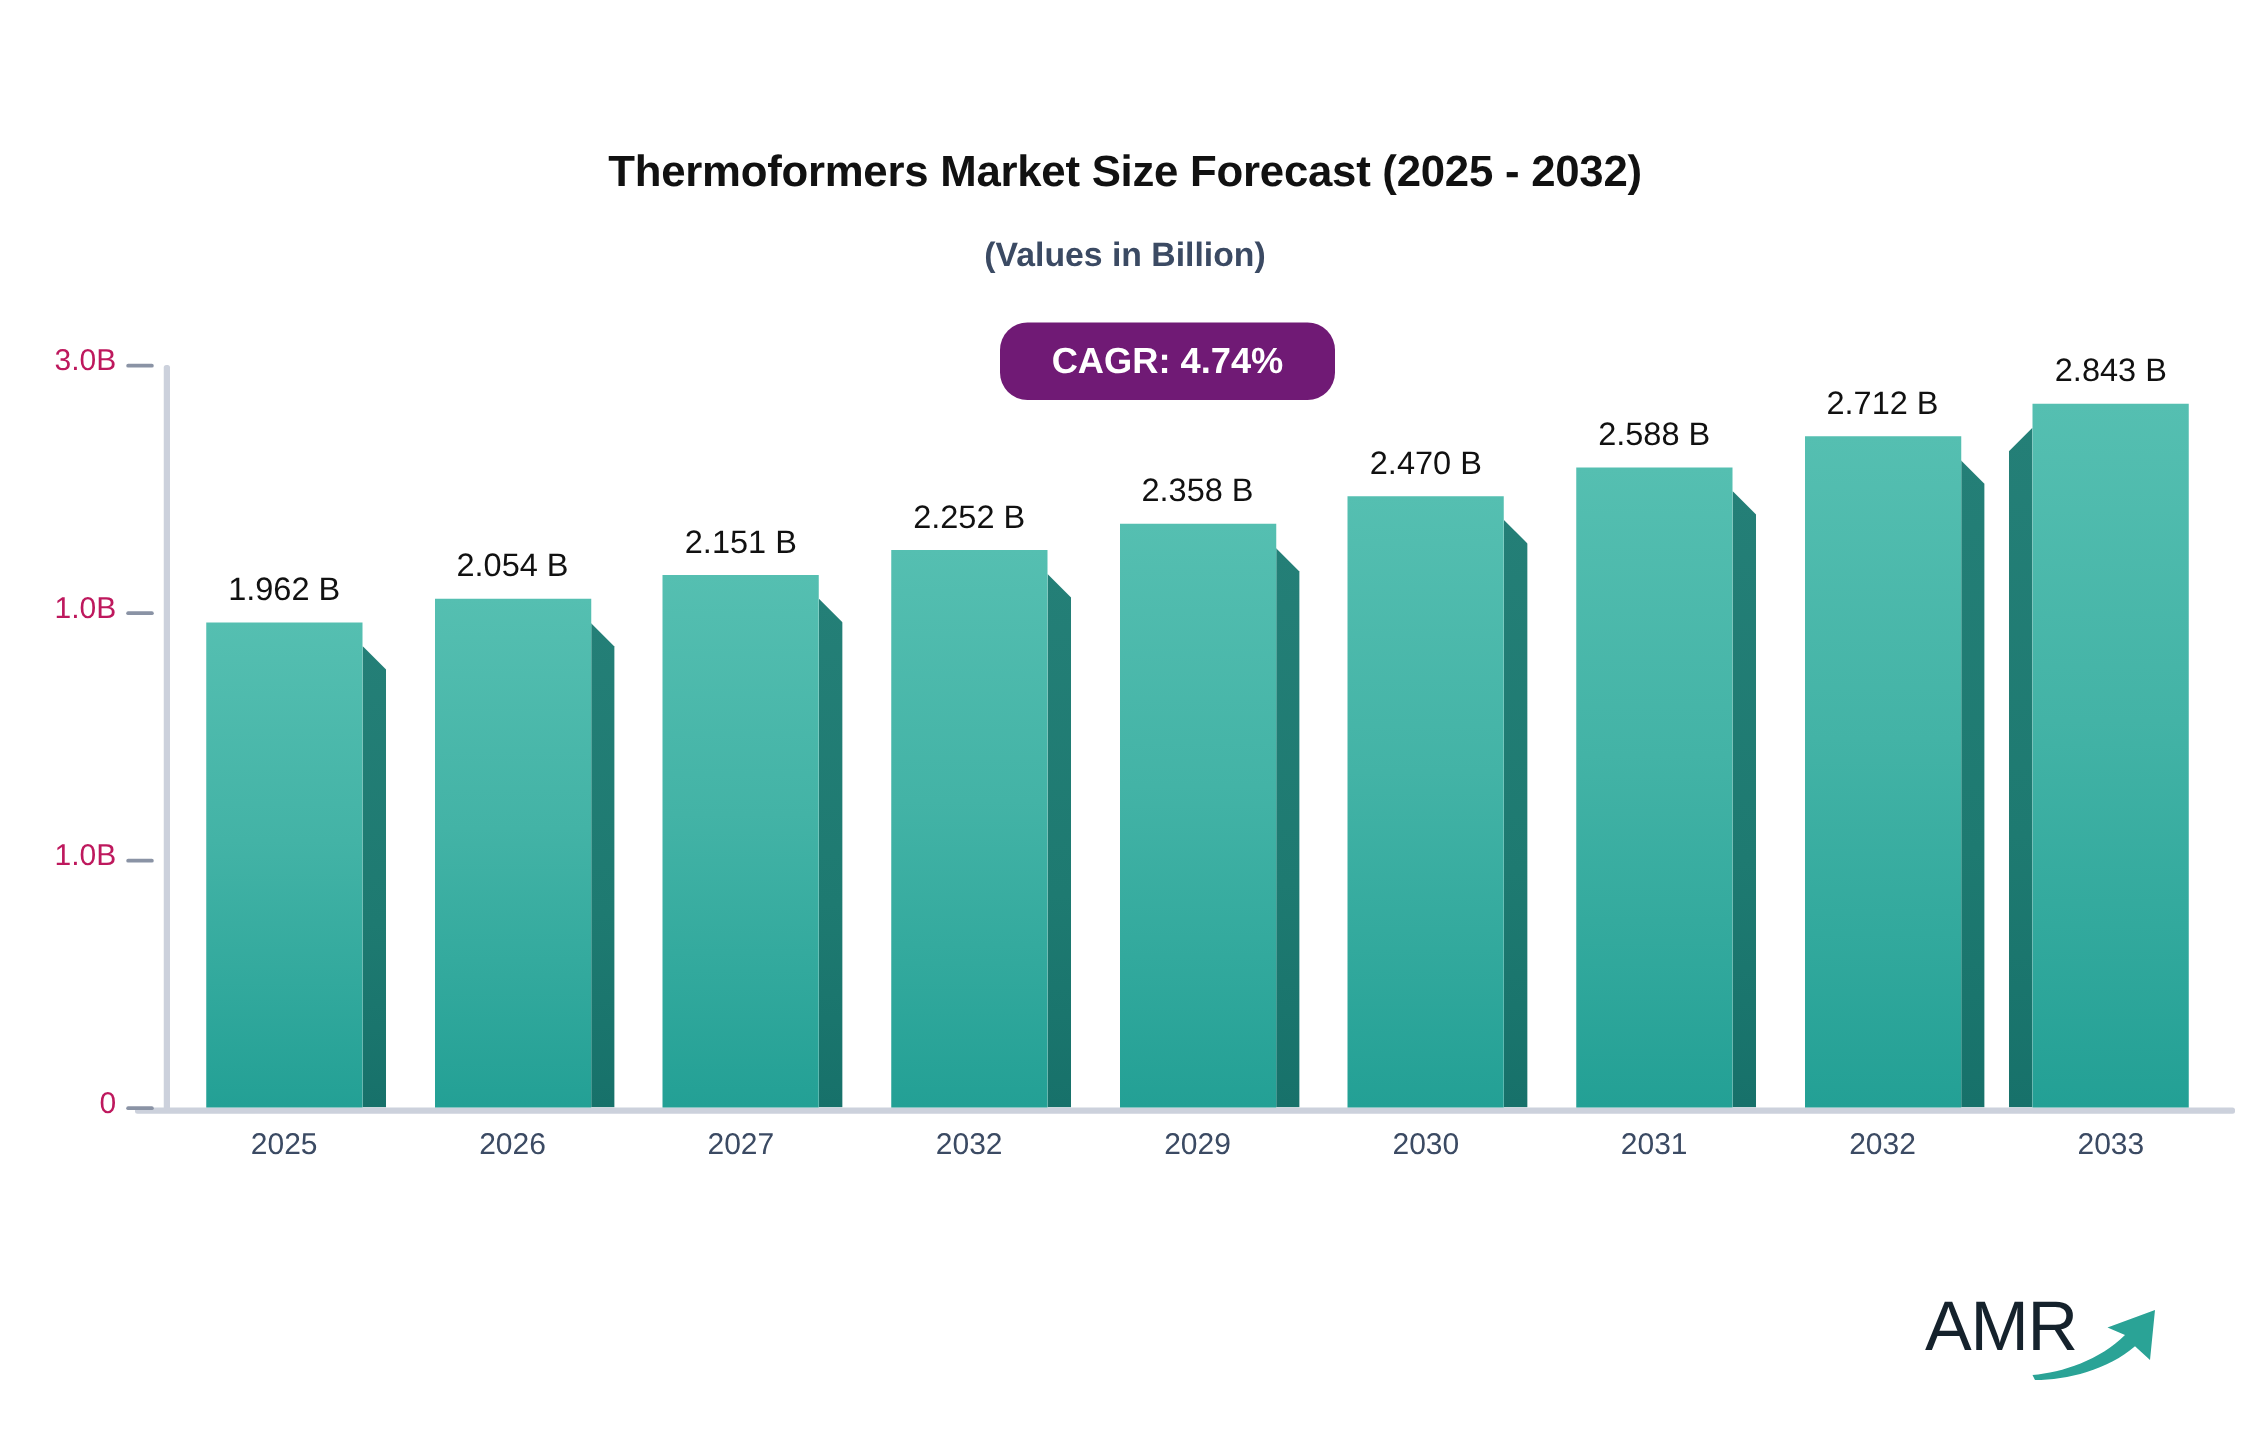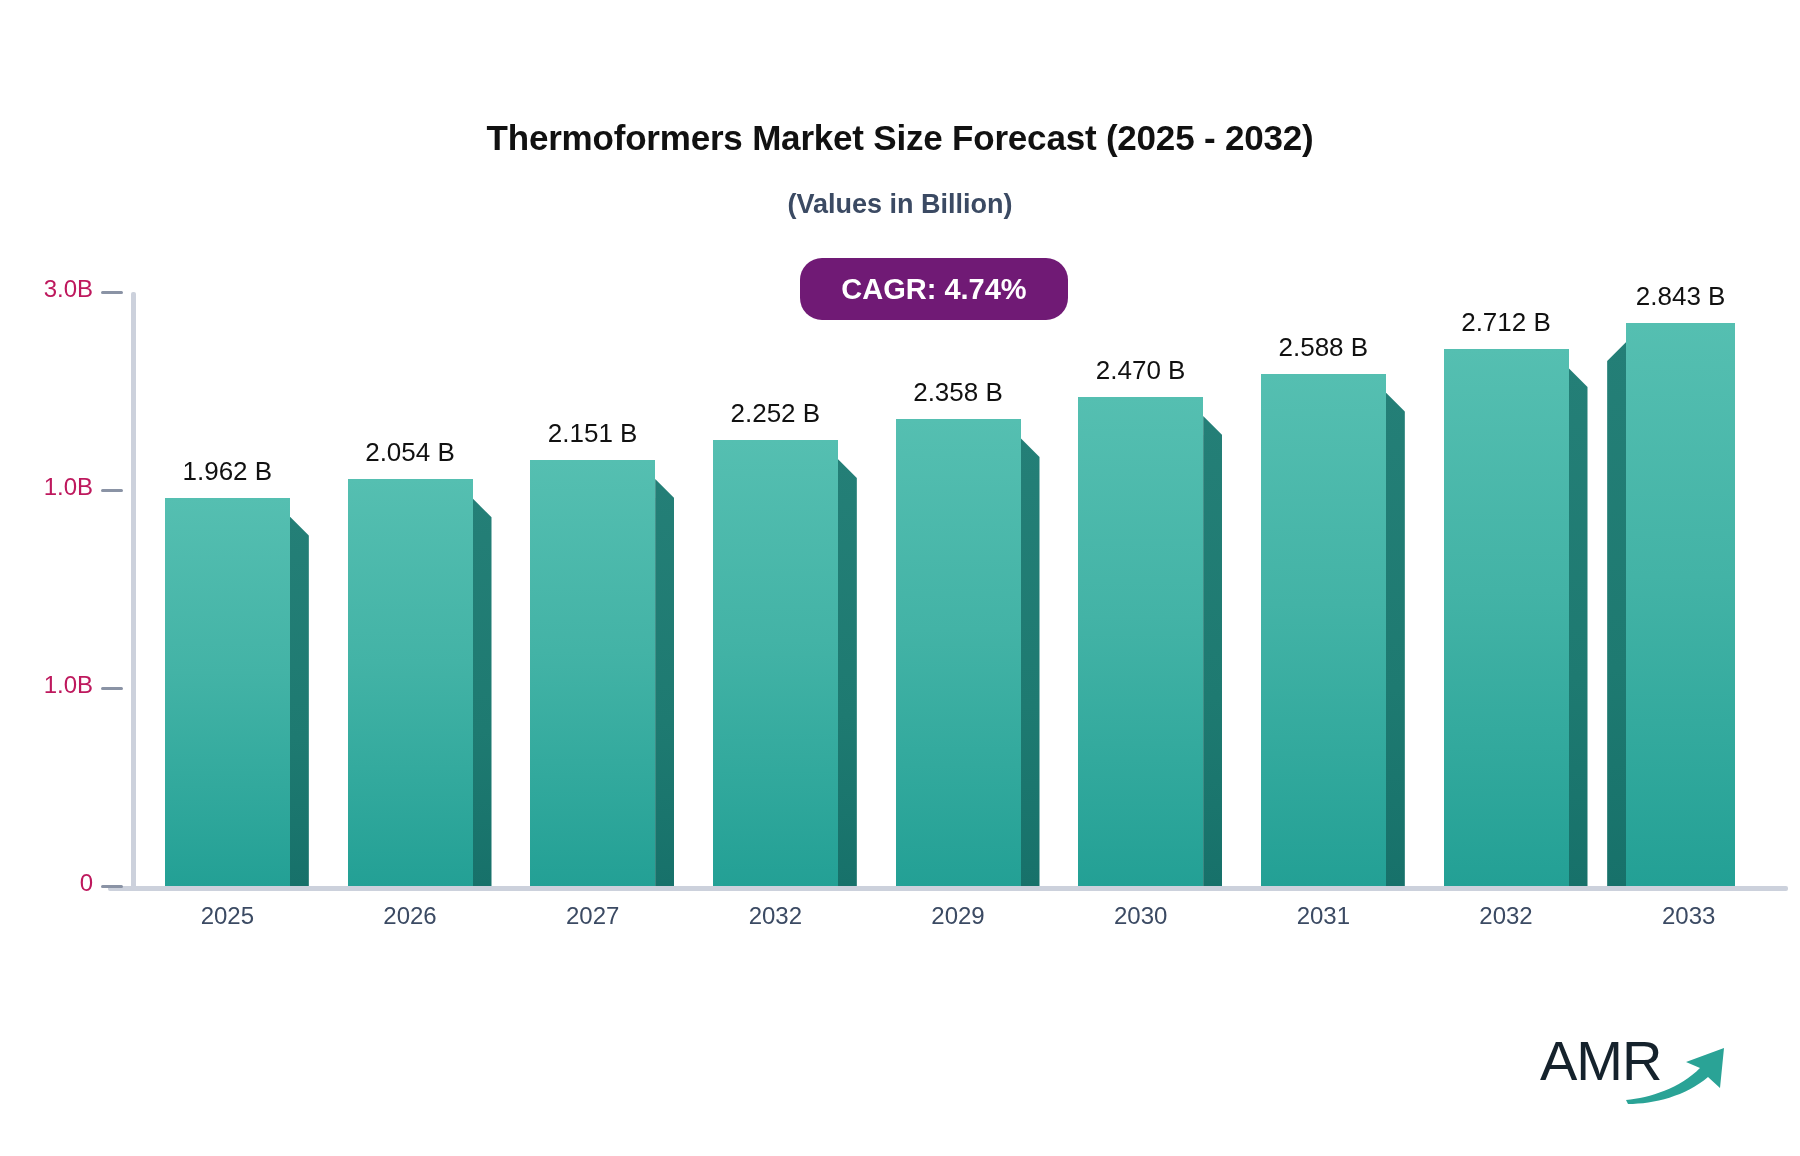--- a/index.html
+++ b/index.html
@@ -251,21 +251,21 @@
         <div class="bar-group" style="left: 1260.83px; width: 125px; top: 373.576px; height: 512.424px; bottom: auto;">
           <div class="bar-side right" style="height: 493.424px; width: 19px; clip-path: polygon(0px 0px, 100% 3.85064%, 100% 100%, 0px 100%);"></div>
           <div class="bar-face" style="height: 512.424px;"></div>
           <div class="bar-value" style="top: -42px;">2.588 B</div>
         </div>
         <div class="bar-group" style="left: 1443.5px; width: 125px; top: 349.024px; height: 536.976px; bottom: auto;">
           <div class="bar-side right" style="height: 517.976px; width: 19px; clip-path: polygon(0px 0px, 100% 3.66812%, 100% 100%, 0px 100%);"></div>
           <div class="bar-face" style="height: 536.976px;"></div>
           <div class="bar-value" style="top: -42px;">2.712 B</div>
         </div>
-        <div class="bar-group" style="left: 1626.17px; width: 109px; top: 323.086px; height: 562.914px; bottom: auto;">
+        <div class="bar-group" style="left: 1626.17px; width: 125px; top: 323.086px; height: 562.914px; bottom: auto;">
           <div class="bar-side left" style="height: 543.914px; width: 19px; clip-path: polygon(0px 3.4932%, 100% 0px, 100% 100%, 0px 100%);"></div>
           <div class="bar-face" style="height: 562.914px;"></div>
           <div class="bar-value" style="top: -42px;">2.843 B</div>
         </div>
       </div>
     <div id="x-labels">
         <div class="bar-xlabel" style="left: 227.333px;">2025</div>
         <div class="bar-xlabel" style="left: 410px;">2026</div>
         <div class="bar-xlabel" style="left: 592.667px;">2027</div>
         <div class="bar-xlabel" style="left: 775.333px;">2032</div>

